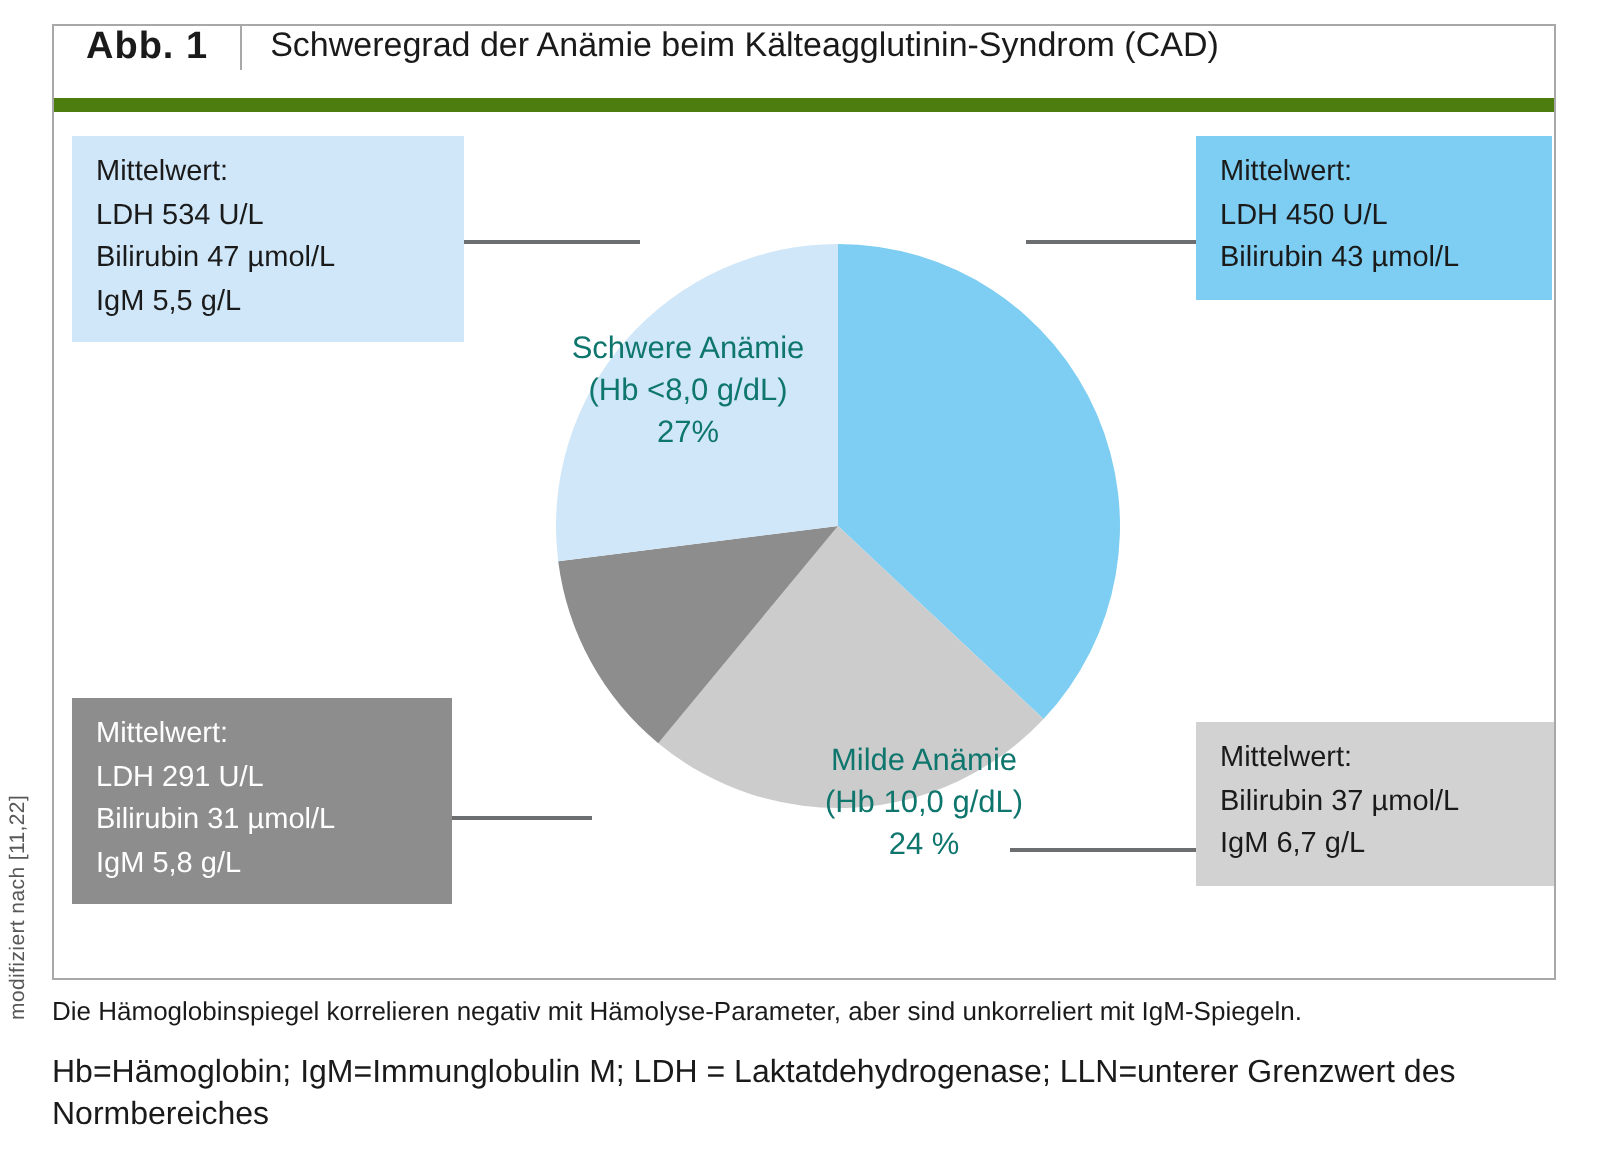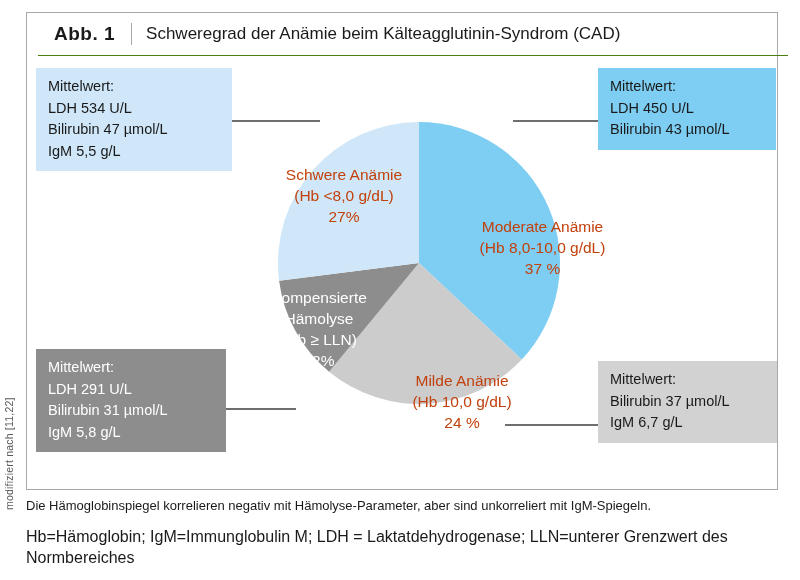--- a/index.html
+++ b/index.html
@@ -45,27 +45,27 @@
     width: 752px;
     height: 478px;
     border: 1px solid #a8a8a8;
     box-sizing: border-box;
     background: #ffffff;
   }
 
   
   #figure-header {
     position: absolute;
-    left: 11px;
+    left: 0px;
     top: 0px;
     width: 750px;
     height: 43px;
     display: flex;
-    align-items: center;
-    border-bottom: 1px solid #4d7c0f;
+    align-items: flex-start;
+    border-bottom: 7px solid #4d7c0f;
     box-sizing: border-box;
   }
   #fig-number {
     display: flex;
     align-items: center;
     padding: 0 16px 0 16px;
     font-size: 19px;
     font-weight: bold;
     color: #1a1a1a;
     letter-spacing: 0.5px;
@@ -150,21 +150,21 @@
   #leader-moderate{ left: 486px; top: 64px;  width: 92px; }
   #leader-compensated { left: 172px; top: 352px; width: 97px; }
   #leader-mild    { left: 478px; top: 368px; width: 98px; }
 
   
   .slice-label {
     position: absolute;
     text-align: center;
     font-size: 15.5px;
     line-height: 21px;
-    color: #c2410c;
+    color: #0f766e;
     white-space: nowrap;
   }
   .slice-label .ln { display: block; }
   #label-severe      { left: 222px; top: 108px; width: 190px; }
   #label-moderate    { left: 408px; top: 160px; width: 215px; }
   #label-mild        { left: 340px; top: 314px; width: 190px; }
   #label-compensated { left: 218px; top: 231px; width: 148px; color: #ffffff; }
 
   
   #footnotes {
@@ -215,38 +215,27 @@
           <path d="M 392 207 L 252.11 224.67 A 141 141 0 0 1 392.00 66.00 Z" fill="#cfe7f8"></path>
         </svg>
       </div>
 
       <div class="slice-label" id="label-severe">
         <span class="ln">Schwere Anämie</span>
         <span class="ln">(Hb &lt;8,0 g/dL)</span>
         <span class="ln">27%</span>
       </div>
 
-      <div class="slice-label" id="label-moderate">
-        <span class="ln">Moderate Anämie</span>
-        <span class="ln">(Hb 8,0-10,0 g/dL)</span>
-        <span class="ln">37 %</span>
-      </div>
 
       <div class="slice-label" id="label-mild">
         <span class="ln">Milde Anämie</span>
         <span class="ln">(Hb 10,0 g/dL)</span>
         <span class="ln">24 %</span>
       </div>
 
-      <div class="slice-label" id="label-compensated">
-        <span class="ln">Kompensierte</span>
-        <span class="ln">Hämolyse</span>
-        <span class="ln">(Hb ≥ LLN)</span>
-        <span class="ln">12%</span>
-      </div>
 
       <div class="leader" id="leader-severe"></div>
       <div class="leader" id="leader-moderate"></div>
       <div class="leader" id="leader-compensated"></div>
       <div class="leader" id="leader-mild"></div>
 
       <div class="callout" id="callout-severe">
         <span class="cl">Mittelwert:</span>
         <span class="cl">LDH 534 U/L</span>
         <span class="cl">Bilirubin 47 µmol/L</span>

